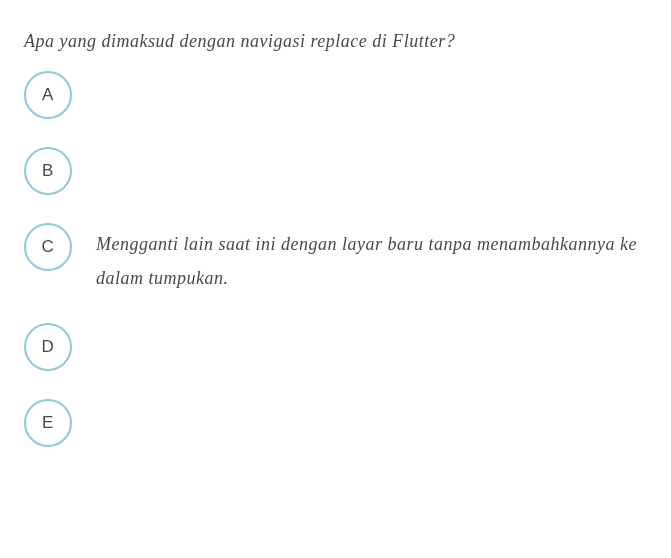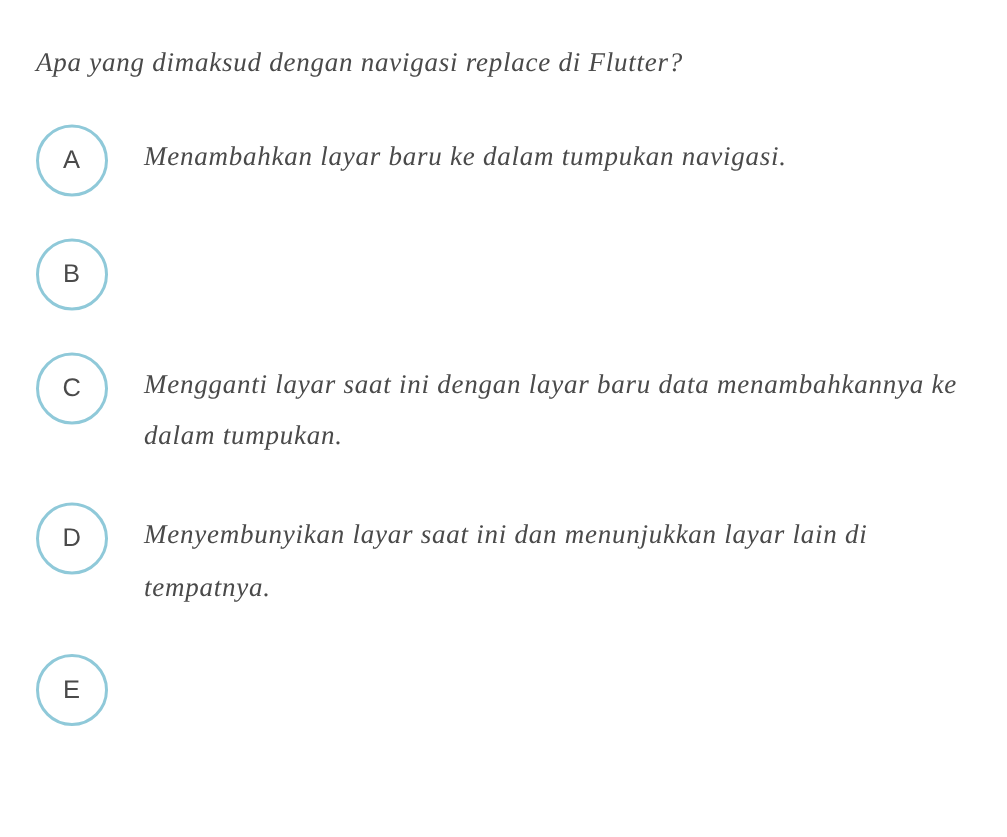--- a/index.html
+++ b/index.html
@@ -12,21 +12,21 @@
       font-style: italic;
       background: #ffffff;
       padding: 28px 24px;
       color: #4a4a4a;
       width: 671px;
       letter-spacing: 0.5px;
     }
     .question {
       font-size: 18px;
       color: #4a4a4a;
-      margin-bottom: 28px;
+      margin-bottom: 16px;
       line-height: 1.5;
       font-weight: 500;
     }
     .options {
       display: flex;
       flex-direction: column;
       gap: 28px;
     }
     .option {
       display: flex;
@@ -58,29 +58,27 @@
     }
   </style>
 </head>
 <body>
 
 <div class="question">Apa yang dimaksud dengan navigasi replace di Flutter?</div>
 
 <div class="options">
   <div class="option">
     <div class="option-letter">A</div>
-    <div class="option-text">Menambahkan layar baru ke dalam tumpukan navigasi.</div>
   </div>
   <div class="option">
     <div class="option-letter">B</div>
   </div>
   <div class="option">
     <div class="option-letter">C</div>
-    <div class="option-text">Mengganti layar saat ini dengan layar baru data menambahkannya ke dalam tumpukan.</div>
+    <div class="option-text">Mengganti lain saat ini dengan layar baru tanpa menambahkannya ke dalam tumpukan.</div>
   </div>
   <div class="option">
     <div class="option-letter">D</div>
-    <div class="option-text">Menyembunyikan layar saat ini dan menunjukkan layar lain di tempatnya.</div>
   </div>
   <div class="option">
     <div class="option-letter">E</div>
   </div>
 </div>
 
 </body></html>

